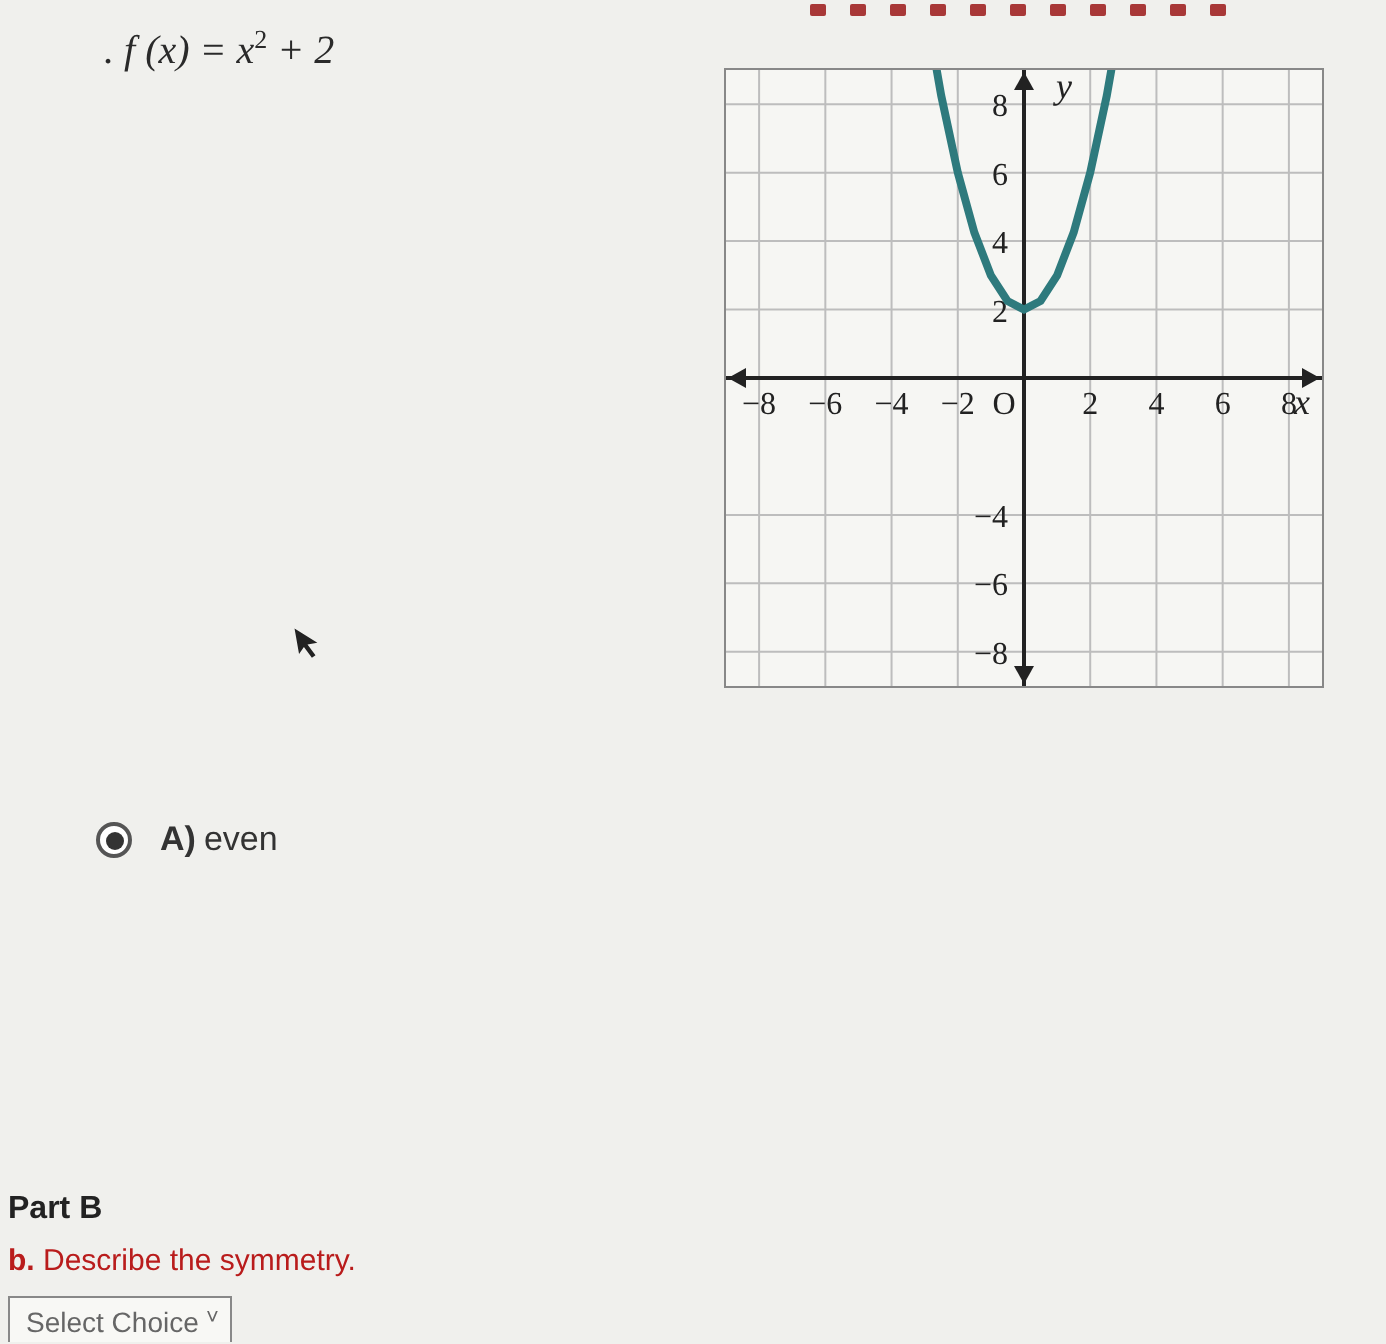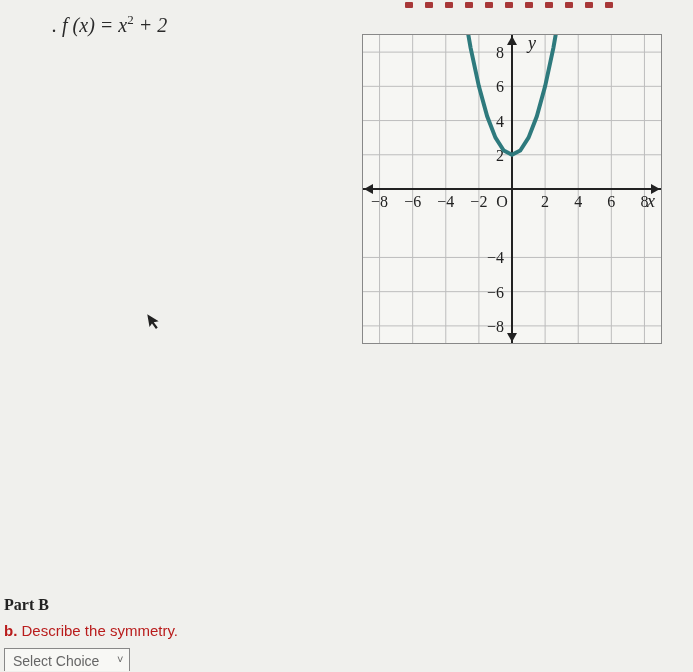--- a/index.html
+++ b/index.html
@@ -87,41 +87,41 @@
       height: 9px;
       background: #333;
       border-radius: 50%;
     }
     .option-label .bold { font-weight: 700; margin-right: 4px; }
 
     .partb {
       position: absolute;
       top: 596px;
       left: 4px;
-      font-family: Liberation Serif, serif;
+      font-family: Liberation Sans, sans-serif;
       font-size: 16px;
       font-weight: 700;
       color: #222;
     }
     .partb-desc {
       position: absolute;
       top: 622px;
       left: 4px;
       font-family: Arial, Helvetica, sans-serif;
       font-size: 15px;
       color: #b91c1c;
     }
     .partb-desc .b { font-weight: 700; }
     .select-box {
       position: absolute;
       top: 648px;
       left: 4px;
       border: 1px solid #888;
       border-bottom: none;
-      padding: 4px 30px 2px 8px;
+      padding: 4px 16px 2px 8px;
       font-family: Arial, Helvetica, sans-serif;
       font-size: 14px;
       color: #666;
       background: #f8f8f5;
       position: absolute;
     }
     .select-box::after {
       content: "˅";
       position: absolute;
       right: 6px;
@@ -200,19 +200,23 @@
     </svg>
 </div>
 
 <div class="cursor">
   <svg width="14" height="18" viewBox="0 0 14 18">
       <path d="M1 1 L1 14 L4 11 L7 17 L9 16 L6 10 L11 10 Z" fill="#222"></path>
     </svg>
 </div>
 
 <div class="options">
+  <div class="option-row">
+    <div class="radio selected"></div>
+    <div class="option-label"><span class="bold">A)</span><span>even</span></div>
+  </div>
 </div>
 
 <div class="partb">Part B</div>
 <div class="partb-desc">
   <span class="b">b.</span><span> Describe the symmetry.</span>
 </div>
 <div class="select-box">Select Choice</div>
 
 </body></html>

